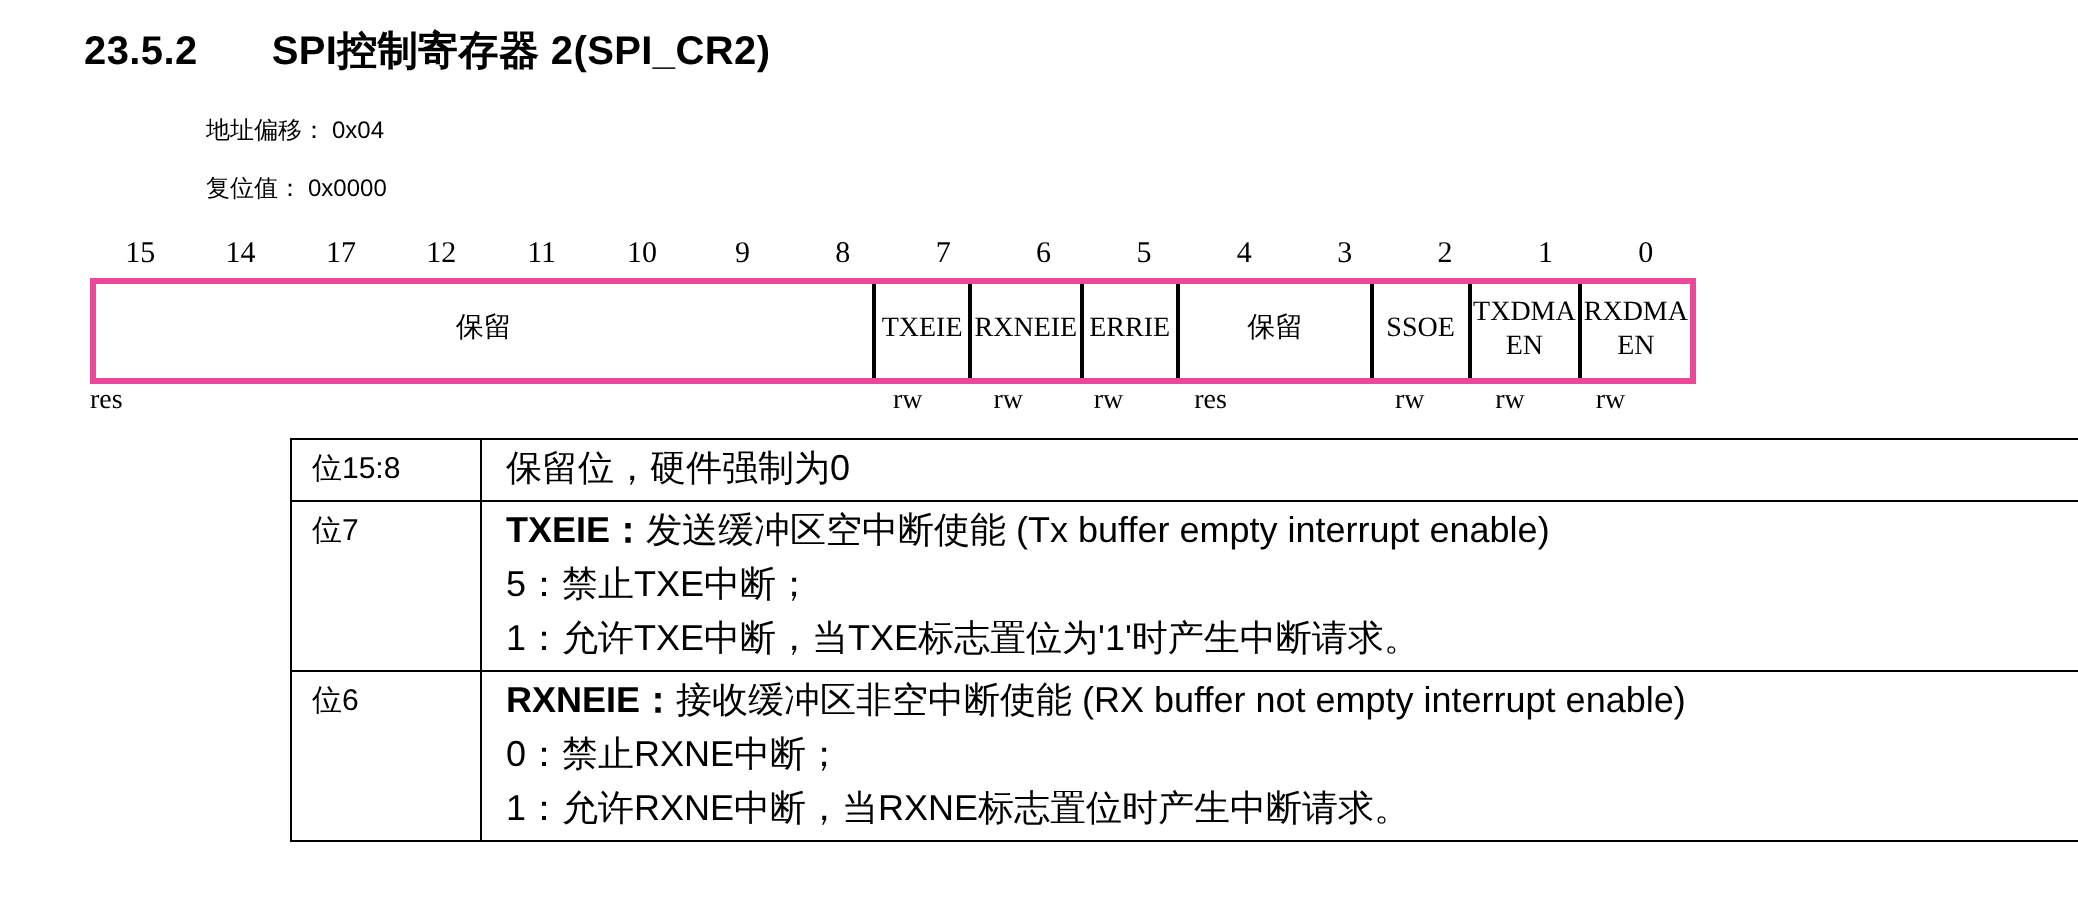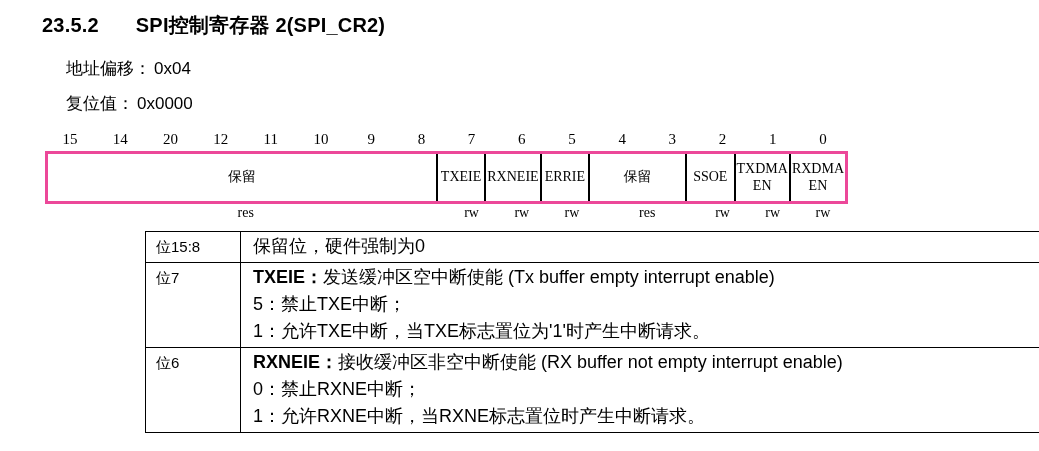--- a/index.html
+++ b/index.html
@@ -10,22 +10,22 @@
     overflow: hidden;
   }
   .heading {
     margin: 12px 0 0 42px;
     font-size: 20px;
     font-weight: bold;
     letter-spacing: 0.2px;
   }
   .heading .section-num { margin-right: 37px; }
   .meta-line {
-    margin-left: 66px;
-    font-size: 17px;
+    margin-left: 103px;
+    font-size: 12px;
     font-family: "Liberation Serif", serif;
   }
   .meta-line.first { margin-top: 18px; }
   .meta-line.second { margin-top: 12px; }
   .meta-line .value {
     font-family: "Liberation Sans", sans-serif;
     margin-left: 3px;
   }
 
   
@@ -57,21 +57,20 @@
     padding: 0 1px;
   }
   .field-cell:first-child { border-left: none; }
   .access-row {
     display: grid;
     grid-template-columns: repeat(16, 1fr);
     height: 18px;
     margin-top: 1px;
   }
   .access-cell {
-    text-align: center;
     font-family: "Liberation Serif", serif;
     font-size: 14px;
   }
 
   
   .desc-table {
     margin: 8px 0 0 145px;
     width: 967px;
     border: 1.5px solid #000;
   }
@@ -100,21 +99,21 @@
 </div>
 
 <div class="meta-line second">
   <span>复位值：</span><span class="value">0x0000</span>
 </div>
 
 <div class="register">
   <div class="bits-row">
       <div>15</div>
       <div>14</div>
-      <div>20</div>
+      <div>17</div>
       <div>12</div>
       <div>11</div>
       <div>10</div>
       <div>9</div>
       <div>8</div>
       <div>7</div>
       <div>6</div>
       <div>5</div>
       <div>4</div>
       <div>3</div>

